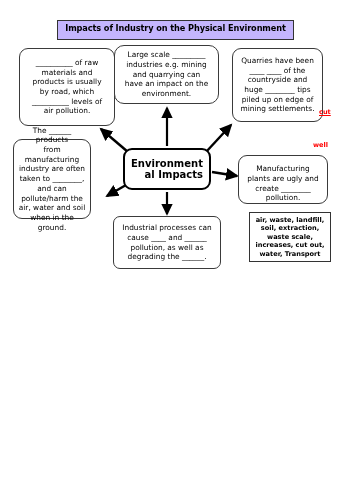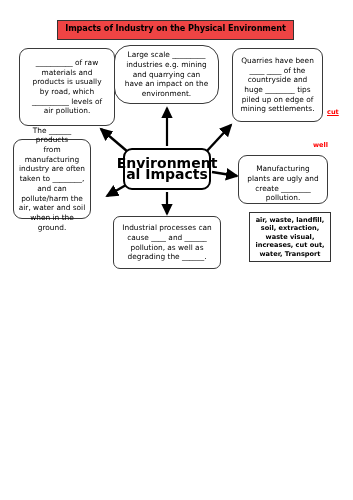--- a/index.html
+++ b/index.html
@@ -33,21 +33,21 @@
   }
 
   
   .title-box {
     position: absolute;
     left: 57px;
     top: 20px;
     width: 235px;
     height: 18px;
     border: 1px solid #333333;
-    background: #ef4444;
+    background: #c4b5fd;
     overflow: hidden;
     z-index: 3;
   }
   .title-text {
     display: block;
     text-align: center;
     font-size: 8.2px;
     font-weight: bold;
     line-height: 10.5px;
     padding-top: 2px;
@@ -70,21 +70,21 @@
   .node .txt {
     display: block;
     font-size: 7.4px;
     line-height: 9.7px;
     padding: 0 3px;
     white-space: pre-line;
   }
 
   
   #node-transport  { left: 19px;  top: 48px;  width: 96px;  height: 78px; }
-  #node-largescale { left: 114px; top: 45px;  width: 105px; height: 59px; border-radius: 16px; }
+  #node-largescale { left: 114px; top: 45px;  width: 105px; height: 59px; border-radius: 10px; }
   #node-quarries   { left: 232px; top: 48px;  width: 91px;  height: 74px; }
   #node-waste      { left: 13px;  top: 139px; width: 78px;  height: 80px; }
   #node-manufact   { left: 238px; top: 155px; width: 90px;  height: 49px; align-items: flex-end; }
   #node-processes  { left: 113px; top: 216px; width: 108px; height: 53px; border-radius: 7px; }
 
   
   #node-center {
     position: absolute;
     left: 123px;
     top: 148px;
@@ -94,24 +94,25 @@
     border: 2.2px solid #000000;
     border-radius: 9px;
     background: #ffffff;
     z-index: 4;
     display: flex;
     align-items: center;
     justify-content: center;
     text-align: center;
   }
   #node-center .txt {
-    font-size: 14px;
+    font-size: 10px;
     font-weight: bold;
     line-height: 11.5px;
     white-space: pre-line;
+    text-align: right;
   }
 
   
   .wordbank {
     position: absolute;
     left: 249px;
     top: 212px;
     width: 82px;
     height: 50px;
     box-sizing: border-box;
@@ -133,21 +134,21 @@
 
   
   .red-note {
     position: absolute;
     color: #ff0000;
     font-size: 6.6px;
     font-weight: bold;
     z-index: 5;
     white-space: nowrap;
   }
-  #note-cut   { left: 327px; top: 108px; text-decoration: underline; }
+  #note-cut   { left: 319px; top: 108px; text-decoration: underline; }
   #note-waste { left: 313px; top: 141px; }
 </style>
 </head>
 <body>
 
 <div id="canvas">
 
   <svg id="arrows" viewBox="0 0 353 500" width="353" height="500" aria-hidden="true">
     <defs>
       <marker id="ah" markerWidth="6" markerHeight="6" refX="4.6" refY="3" orient="auto" markerUnits="strokeWidth">
@@ -222,19 +223,19 @@
 pollution, as well as
 degrading the ______.</span>
   </div>
 
   <div id="node-center">
     <span class="txt">Environment
 al Impacts</span>
   </div>
 
   <div class="wordbank">
-    <span class="txt">air, waste, landfill, soil, extraction, waste visual, increases, cut out, water, Transport</span>
+    <span class="txt">air, waste, landfill, soil, extraction, waste scale, increases, cut out, water, Transport</span>
   </div>
 
   <span class="red-note" id="note-cut">cut</span>
   <span class="red-note" id="note-waste">well</span>
 
 </div>
 
 </body></html>

